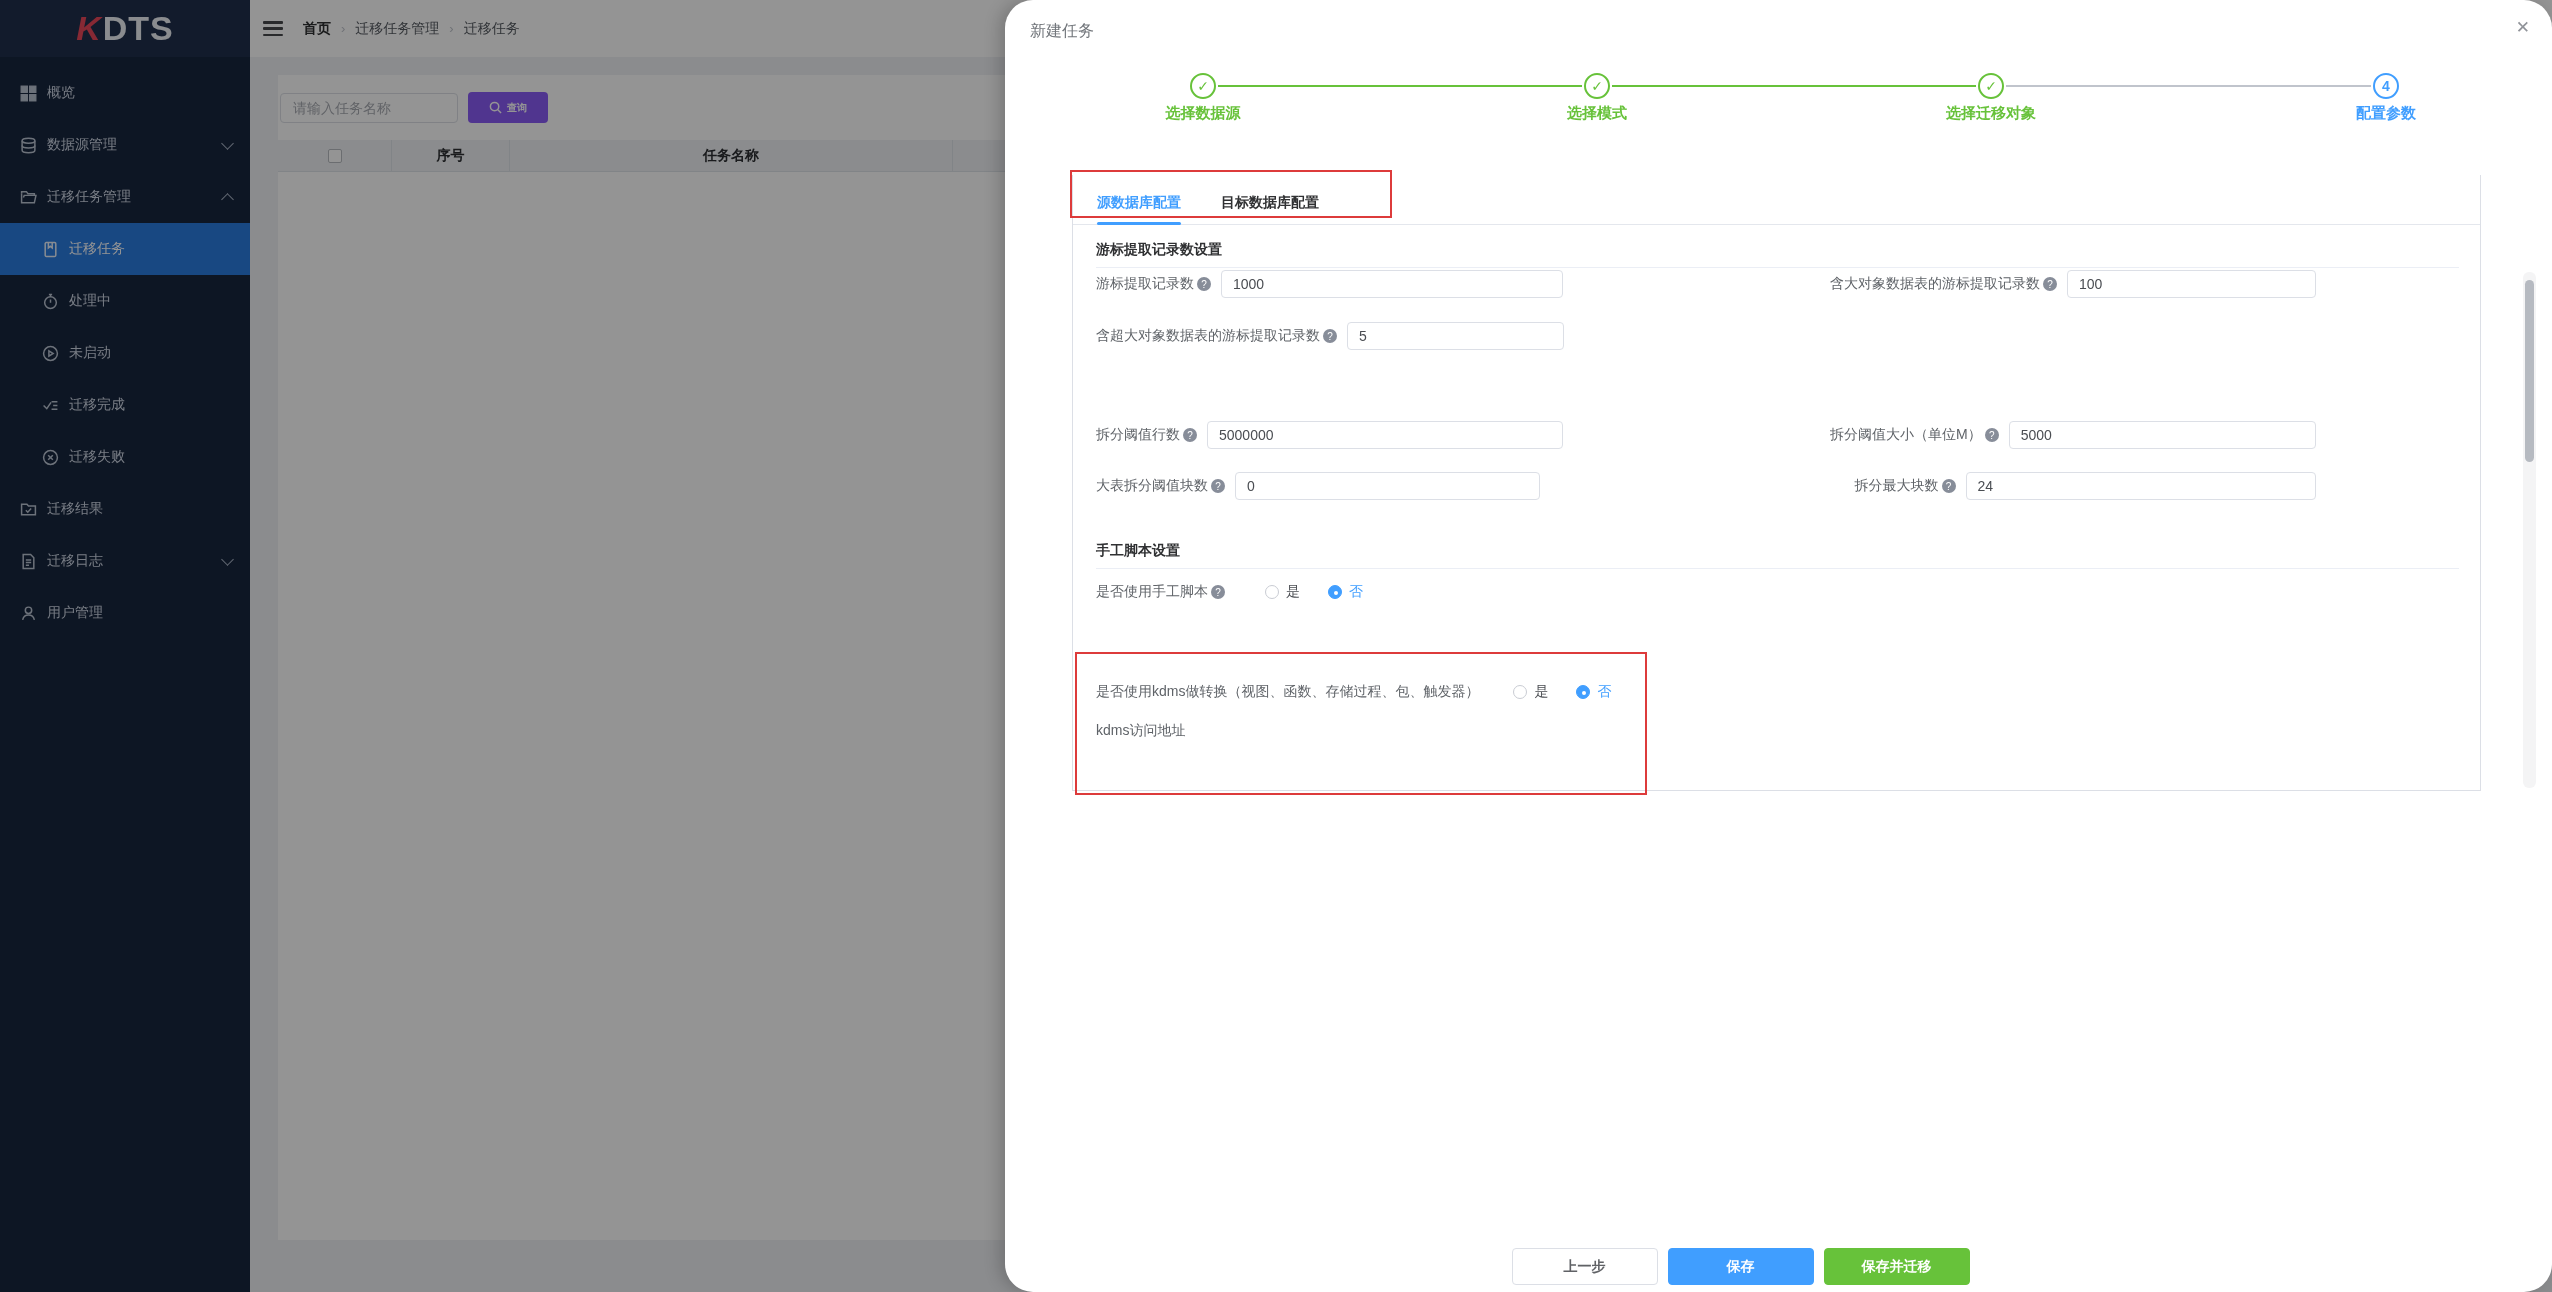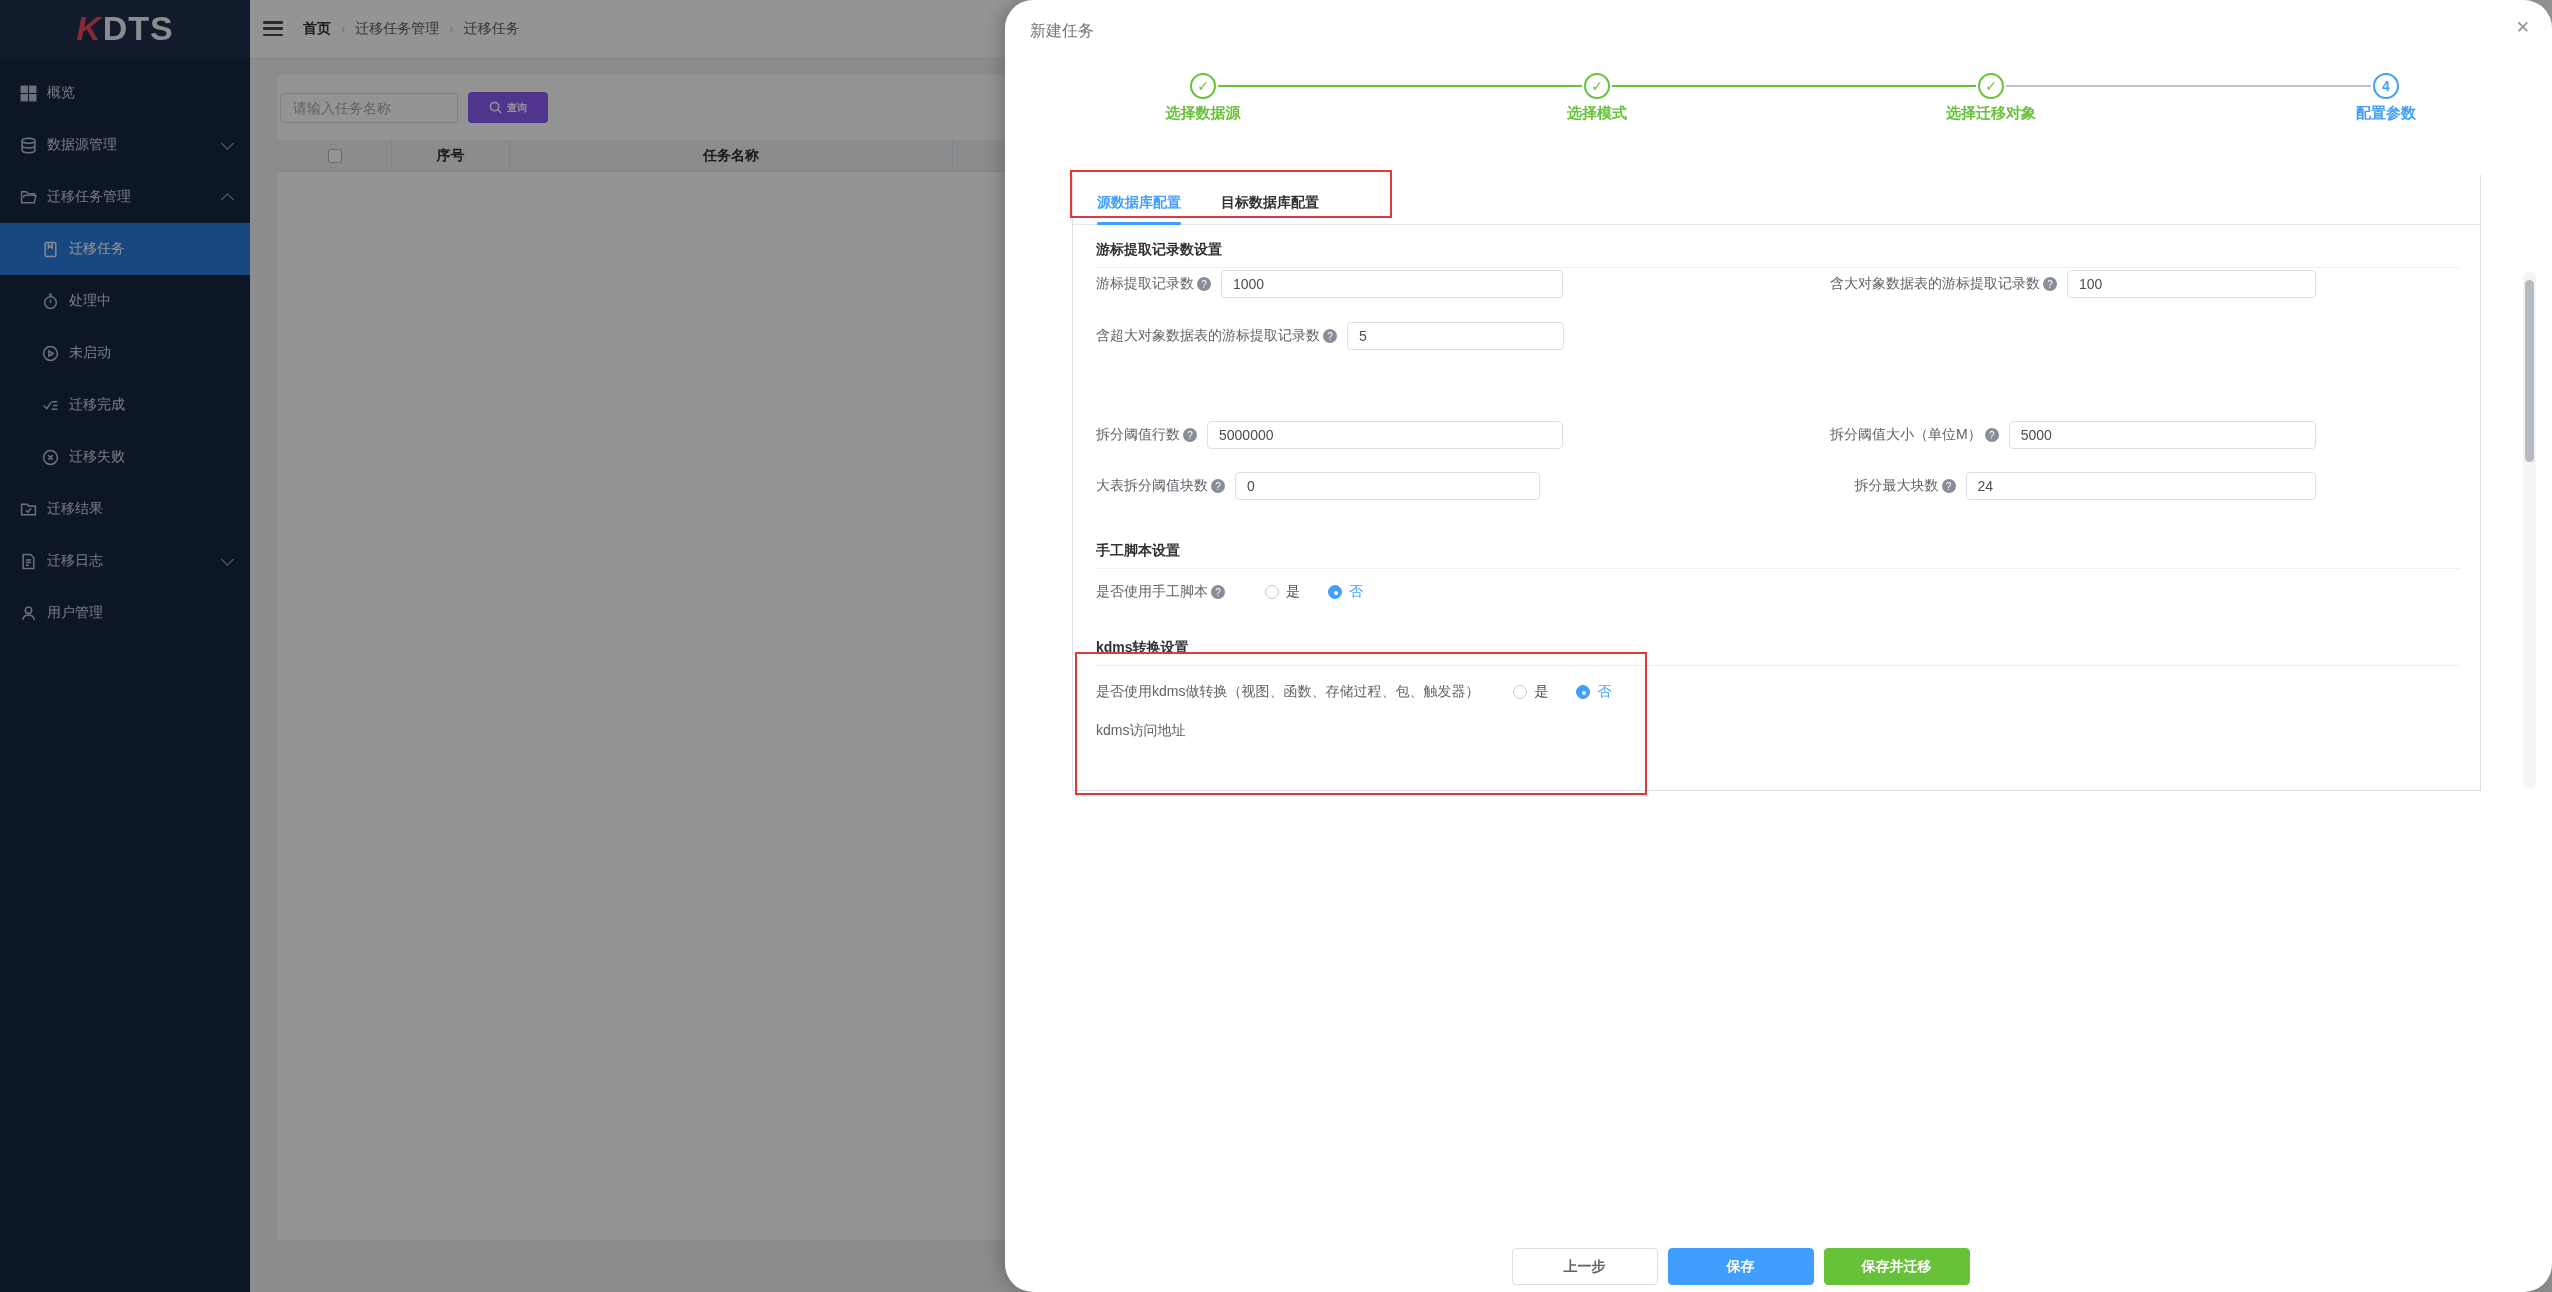--- a/index.html
+++ b/index.html
@@ -334,21 +334,20 @@
         <span class="radio" style="margin-left:40px;">
           <span class="rdot"></span>
           <span>是</span>
         </span>
         <span class="radio sel" style="margin-left:28px;">
           <span class="rdot"></span>
           <span>否</span>
         </span>
       </div>
 
-      <div class="sec-title" style="top:414px;">kdms转换设置</div>
       <div class="frow" style="top:453px;">
         <span class="flabel">是否使用kdms做转换（视图、函数、存储过程、包、触发器）</span>
         <span class="radio" style="margin-left:34px;">
           <span class="rdot"></span>
           <span>是</span>
         </span>
         <span class="radio sel" style="margin-left:28px;">
           <span class="rdot"></span>
           <span>否</span>
         </span>

